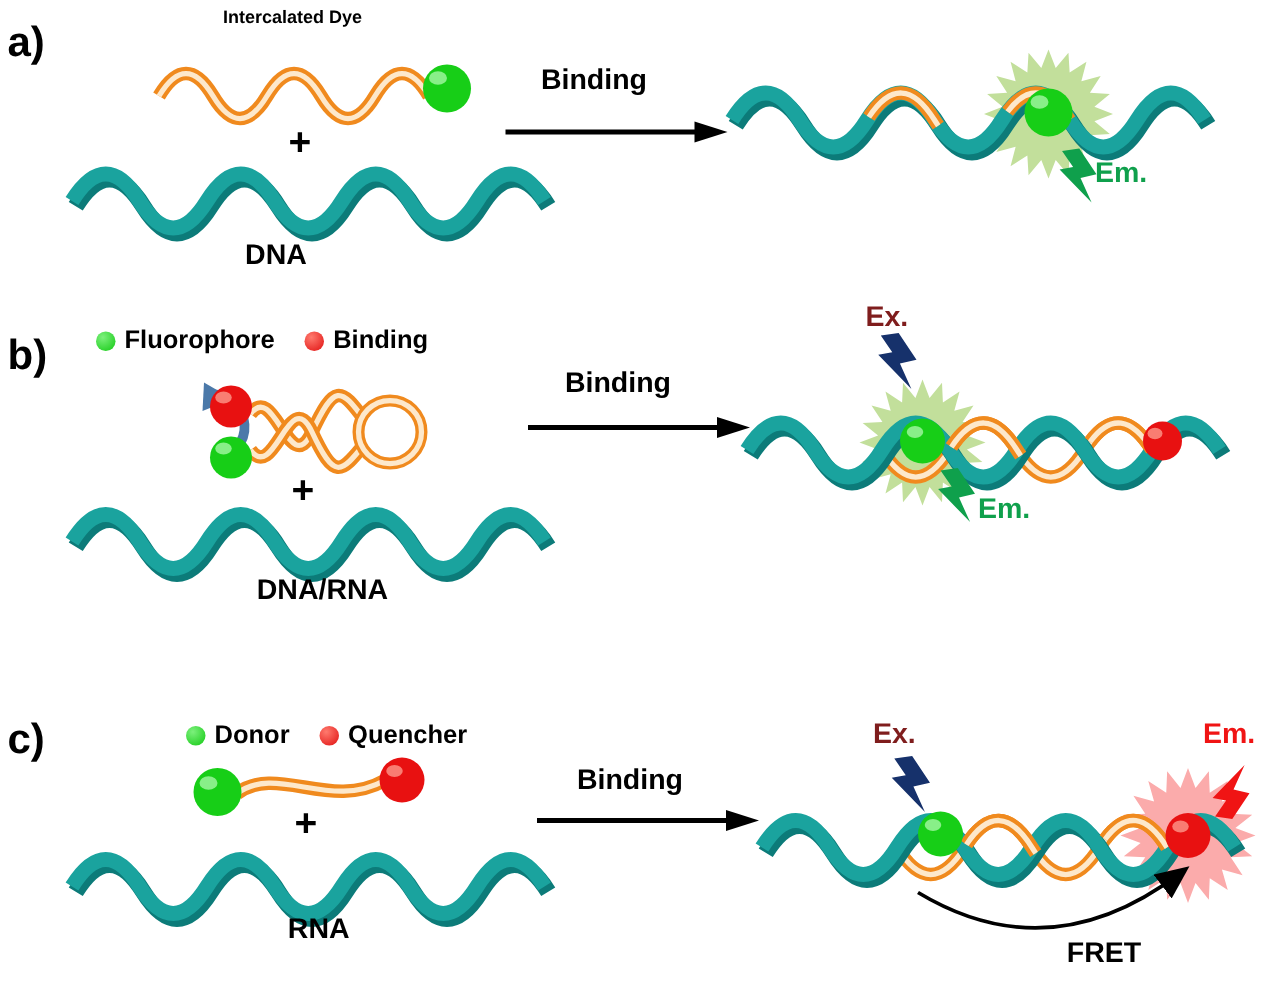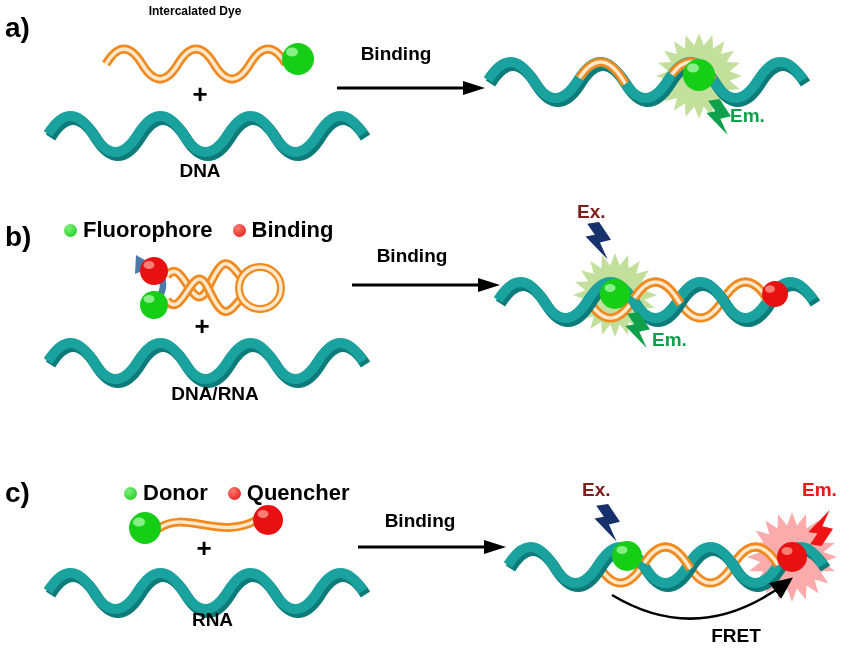--- a/index.html
+++ b/index.html
@@ -9,21 +9,21 @@
   .lbl{position:absolute;font-weight:bold;color:#000;white-space:nowrap;line-height:1.1;}
   .center{text-align:center;}
   .s28{font-size:28px;}
   .s26{font-size:26px;}
   .s21{font-size:19px;}
   .s19{font-size:19px;}
   .s16{font-size:12px;}
   .navy{color:#7f1d1d;}
   .green{color:#0FA04C;}
   .red{color:#F01414;}
-  .legend{position:absolute;display:flex;align-items:center;font-weight:bold;font-size:22px;color:#000;}
+  .legend{position:absolute;display:flex;align-items:center;font-weight:bold;font-size:17px;color:#000;}
   .dot{width:13px;height:13px;border-radius:50%;display:inline-block;flex:0 0 auto;}
   .dot.g{background:radial-gradient(circle at 35% 30%, #7CF07C, #12C912);}
   .dot.r{background:radial-gradient(circle at 35% 30%, #FF7A6E, #E01010);}
   .ml6{margin-left:6px;}
   .ml20{margin-left:20px;}
   svg{display:block;overflow:visible;}
   .strand-dark{stroke:#0C7B79;stroke-width:11;fill:none;}
   .strand-light{stroke:#1AA39E;stroke-width:10;fill:none;}
   .orange-out{stroke:#F08A1E;stroke-width:9;fill:none;}
   .orange-in{stroke:#FDE8CB;stroke-width:3.5;fill:none;}
@@ -47,21 +47,21 @@
         <ellipse cx="192" cy="14" rx="6" ry="4.5" fill="#9CF59C" opacity="0.85"></ellipse>
       </g>
     </svg>
 
     <span class="lbl s26 center" style="left:186px;top:80px;width:28px;">+</span>
 
     <svg class="abs" style="left:42px;top:106px;" width="324" height="60" viewBox="0 0 324 60">
       <path class="strand-dark" transform="translate(2.5,3.5)" d="M 6,28 Q 28.5,-8 51,28 T 96,28 T 141,28 T 186,28 T 231,28 T 276,28 T 321,28"></path>
       <path class="strand-light" d="M 6,28 Q 28.5,-8 51,28 T 96,28 T 141,28 T 186,28 T 231,28 T 276,28 T 321,28"></path>
     </svg>
-    <span class="lbl s19 center" style="left:150px;top:161px;width:100px;">DNA</span>
+    <span class="lbl s19 center" style="left:134px;top:161px;width:100px;">DNA</span>
 
     <span class="lbl s19 center" style="left:336px;top:44px;width:120px;">Binding</span>
     <svg class="abs" style="left:335px;top:79px;" width="150" height="18" viewBox="0 0 150 18">
       <line class="arrow-line" x1="2" y1="9" x2="130" y2="9"></line>
       <polygon class="arrow-head" points="128,2 150,9 128,16"></polygon>
     </svg>
 
     <svg class="abs" style="left:480px;top:30px;" width="350" height="115" viewBox="0 0 350 115">
       <polygon fill="#C2DF9B" points="219.0,3.0 223.8,15.4 232.3,5.1 233.1,18.4 244.3,11.2 240.9,24.1 253.8,20.7 246.6,31.9 259.9,32.7 249.6,41.2 262.0,46.0 249.6,50.8 259.9,59.3 246.6,60.1 253.8,71.3 240.9,67.9 244.3,80.8 233.1,73.6 232.3,86.9 223.8,76.6 219.0,89.0 214.2,76.6 205.7,86.9 204.9,73.6 193.7,80.8 197.1,67.9 184.2,71.3 191.4,60.1 178.1,59.3 188.4,50.8 176.0,46.0 188.4,41.2 178.1,32.7 191.4,31.9 184.2,20.7 197.1,24.1 193.7,11.2 204.9,18.4 205.7,5.1 214.2,15.4"></polygon>
       <path class="orange-out" d="M 53,50 Q 75.5,86 98,50 T 143,50 T 188,50 T 233,50"></path>

